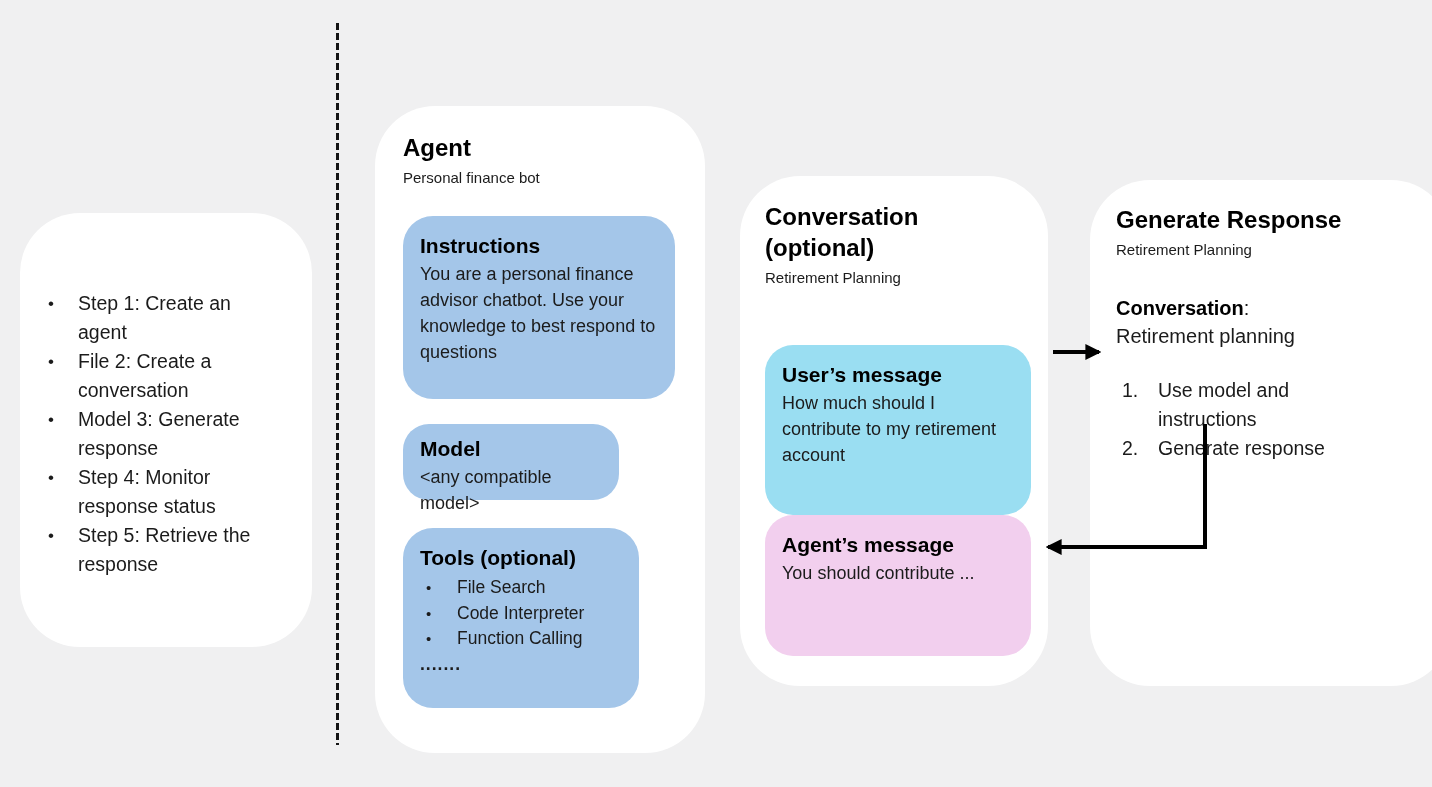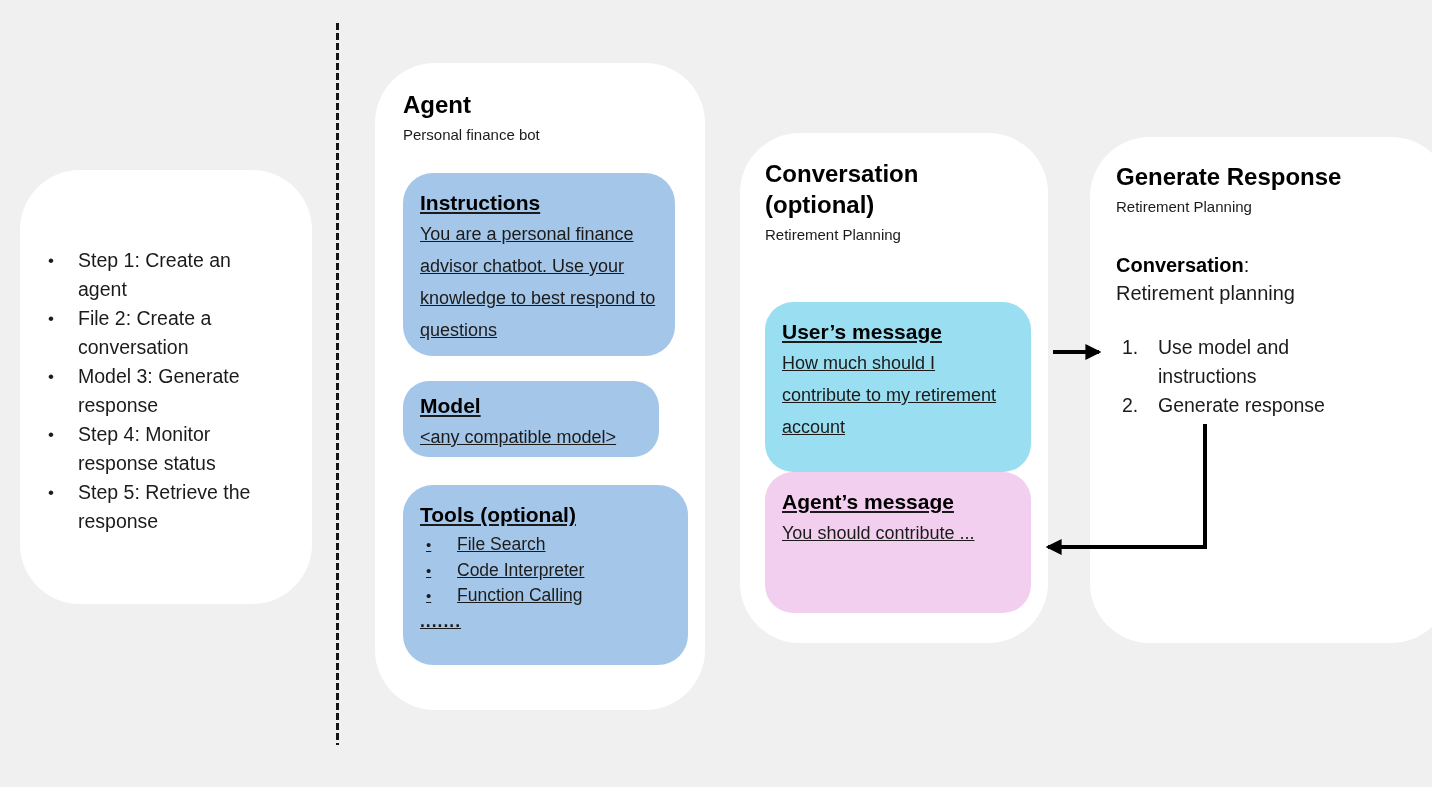--- a/index.html
+++ b/index.html
@@ -22,20 +22,21 @@
     position: relative;
     width: 1432px;
     height: 787px;
     background: var(--background);
     overflow: hidden;
   }
   .card {
     position: absolute;
     background: var(--card);
     border-radius: 60px;
+    margin-top: 43px;
   }
 
   
   .steps-panel { left: 20px; top: 170px; width: 292px; height: 434px; }
   .steps-list {
     position: absolute; left: 28px; top: 76px;
     list-style: none;
   }
   .steps-list li {
     display: flex;
@@ -69,39 +70,38 @@
     margin-top: 2px;
   }
 
   
   .agent-card { left: 375px; top: 63px; width: 330px; height: 647px; }
   .agent-card .card-head { position: absolute; left: 28px; top: 26px; }
   .inner-box {
     position: absolute;
     border-radius: 30px;
     padding: 16px 16px 12px 17px;
-    text-decoration: underline;
   }
   .inner-box .box-title {
     font-size: 21px;
     font-weight: 700;
     line-height: 27px;
     color: #000;
   }
   .inner-box .box-body {
     font-size: 18px;
-    line-height: 32px;
+    line-height: 26px;
     margin-top: 2px;
   }
   .box-blue { background: var(--blue-box); }
   .box-cyan { background: var(--cyan-box); }
   .box-pink { background: var(--pink-box); }
   .instructions-box { left: 28px; top: 110px; width: 272px; height: 183px; }
-  .model-box { left: 28px; top: 318px; width: 256px; height: 76px; padding-top: 11px; border-radius: 26px; }
-  .tools-box { left: 28px; top: 422px; width: 285px; height: 180px; }
+  .model-box { left: 28px; top: 318px; width: 216px; height: 76px; padding-top: 11px; border-radius: 26px; }
+  .tools-box { left: 28px; top: 422px; width: 236px; height: 180px; }
   .tools-list { list-style: none; margin-top: 4px; }
   .tools-list li { display: flex; font-size: 17.5px; line-height: 25.5px; }
   .tools-list .bullet { width: 37px; flex: 0 0 37px; padding-left: 6px; font-size: 15px; }
   .tools-ellipsis { font-size: 17.5px; line-height: 24px; letter-spacing: 1px; font-weight: 700; }
 
   
   .conversation-card { left: 740px; top: 133px; width: 308px; height: 510px; }
   .conversation-card .card-head { position: absolute; left: 25px; top: 25px; }
   .user-message-box  { left: 25px; top: 169px; width: 266px; height: 170px; border-radius: 28px; }
   .agent-message-box { left: 25px; top: 339px; width: 266px; height: 141px; border-radius: 28px; }

